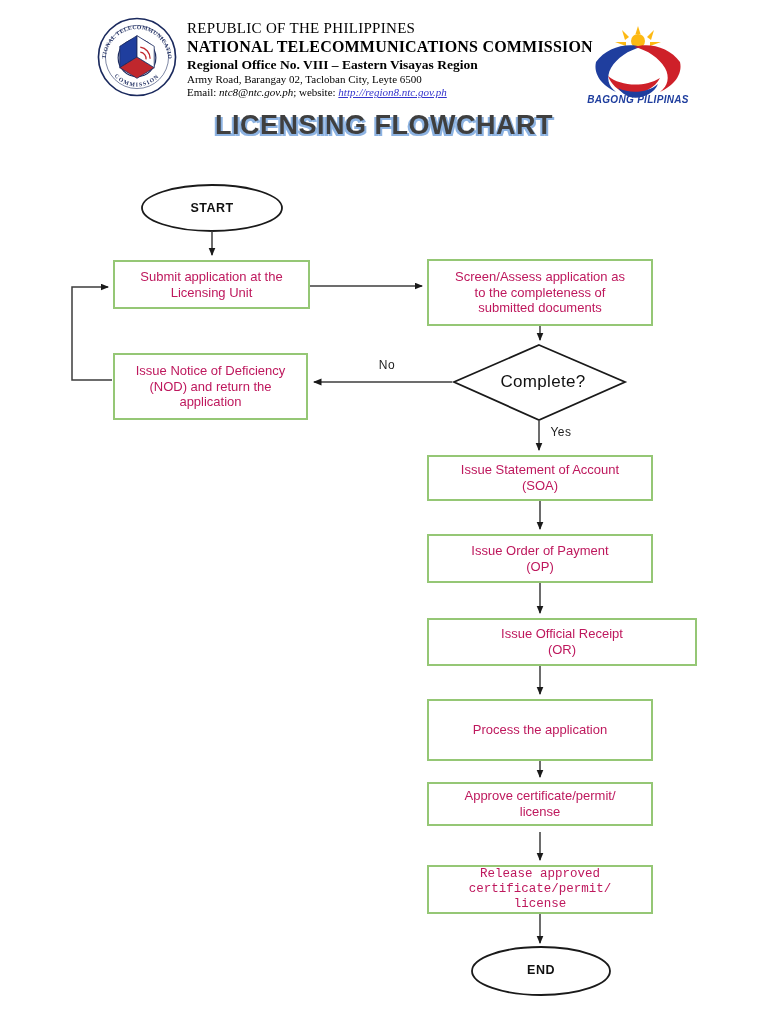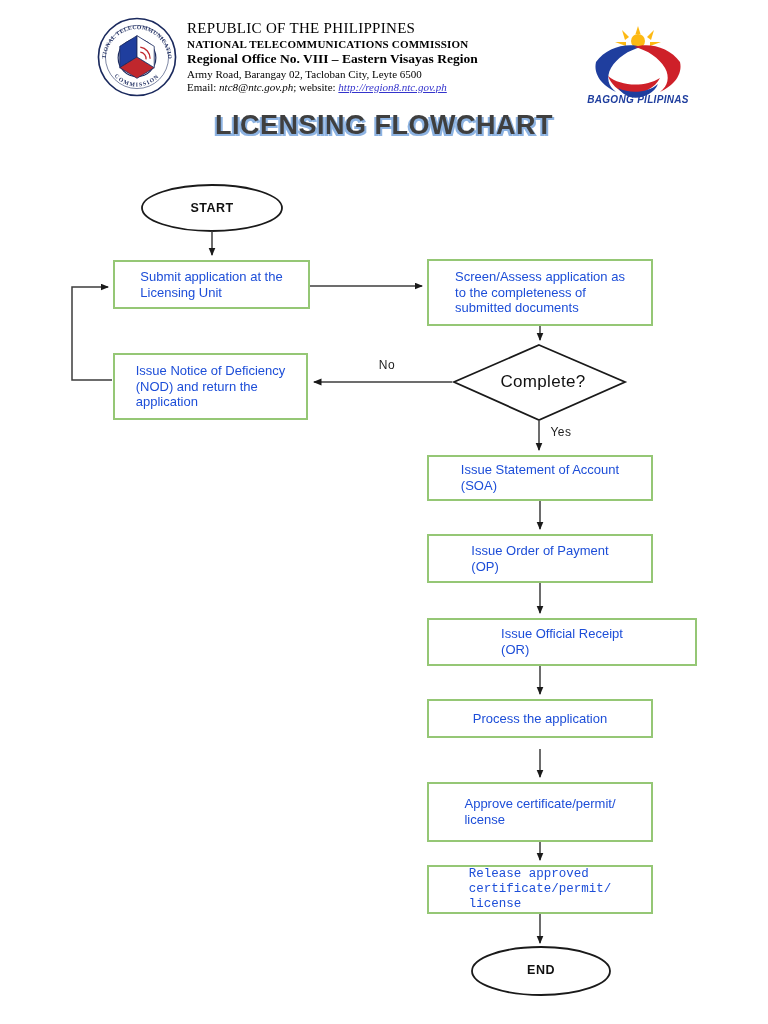--- a/index.html
+++ b/index.html
@@ -3,38 +3,38 @@
 <meta charset="utf-8">
 <style>
   html,body{margin:0;padding:0;background:#ffffff;}
   .page{
     position:relative;width:768px;height:1024px;background:#fff;overflow:hidden;
     font-family:"Liberation Sans",sans-serif;
   }
   
   .hdr-text{position:absolute;left:187px;top:20px;font-family:"Liberation Serif",serif;color:#000;line-height:1.18;}
   .hl1{font-size:15px;letter-spacing:.3px;}
-  .hl2{font-size:11px;font-weight:bold;letter-spacing:.2px;}
+  .hl2{font-size:16px;font-weight:bold;letter-spacing:.2px;}
   .hl3{font-size:13.5px;font-weight:bold;}
   .hl4{font-size:11px;margin-top:1px;}
   .hl5{font-size:11px;}
   .em-it{font-style:italic;}
   .weblink{font-style:italic;color:#3333CC;text-decoration:underline;cursor:pointer;}
   
   .title{
     position:absolute;left:0;top:110px;width:100%;text-align:center;
     font-size:27px;font-weight:bold;letter-spacing:.5px;color:#3F3F3F;
     text-shadow:-2px 2px 0 #8DB3E2,2px 2px 0 #8DB3E2;
   }
   
   .flow-svg{position:absolute;left:0;top:0;width:768px;height:1024px;}
   .fbox{
     position:absolute;box-sizing:border-box;border:2px solid #95C775;background:#fff;
-    display:flex;align-items:center;justify-content:center;text-align:left;
-    font-size:13px;line-height:1.2;color:#1d4ed8;white-space:pre-line;
+    display:flex;align-items:center;justify-content:center;text-align:center;
+    font-size:13px;line-height:1.2;color:#be185d;white-space:pre-line;
   }
   .term-label{
     position:absolute;transform:translate(-50%,-50%);
     font-size:12.5px;font-weight:bold;color:#111;letter-spacing:.5px;
   }
   .dec-label{
     position:absolute;transform:translate(-50%,-50%);
     font-size:17px;color:#111;letter-spacing:.3px;
   }
   .edge-label{
@@ -140,20 +140,20 @@
 submitted documents</div>
   <div class="fbox" style="left:113px;top:353px;width:195px;height:67px;">Issue Notice of Deficiency
 (NOD) and return the
 application</div>
   <div class="fbox" style="left:427px;top:455px;width:226px;height:46px;">Issue Statement of Account
 (SOA)</div>
   <div class="fbox" style="left:427px;top:534px;width:226px;height:49px;">Issue Order of Payment
 (OP)</div>
   <div class="fbox" style="left:427px;top:618px;width:270px;height:48px;">Issue Official Receipt
 (OR)</div>
-  <div class="fbox" style="left:427px;top:699px;width:226px;height:39px;">Process the application</div>
-  <div class="fbox" style="left:427px;top:782px;width:226px;height:60px;">Approve certificate/permit/
+  <div class="fbox" style="left:427px;top:699px;width:226px;height:62px;">Process the application</div>
+  <div class="fbox" style="left:427px;top:782px;width:226px;height:44px;">Approve certificate/permit/
 license</div>
   <div class="fbox" style="left:427px;top:865px;width:226px;height:49px;font-size:12.5px;line-height:1.18;font-family:Liberation Mono, monospace;">Release approved
 certificate/permit/
 license</div>
 
 </div>
 
 </body></html>

